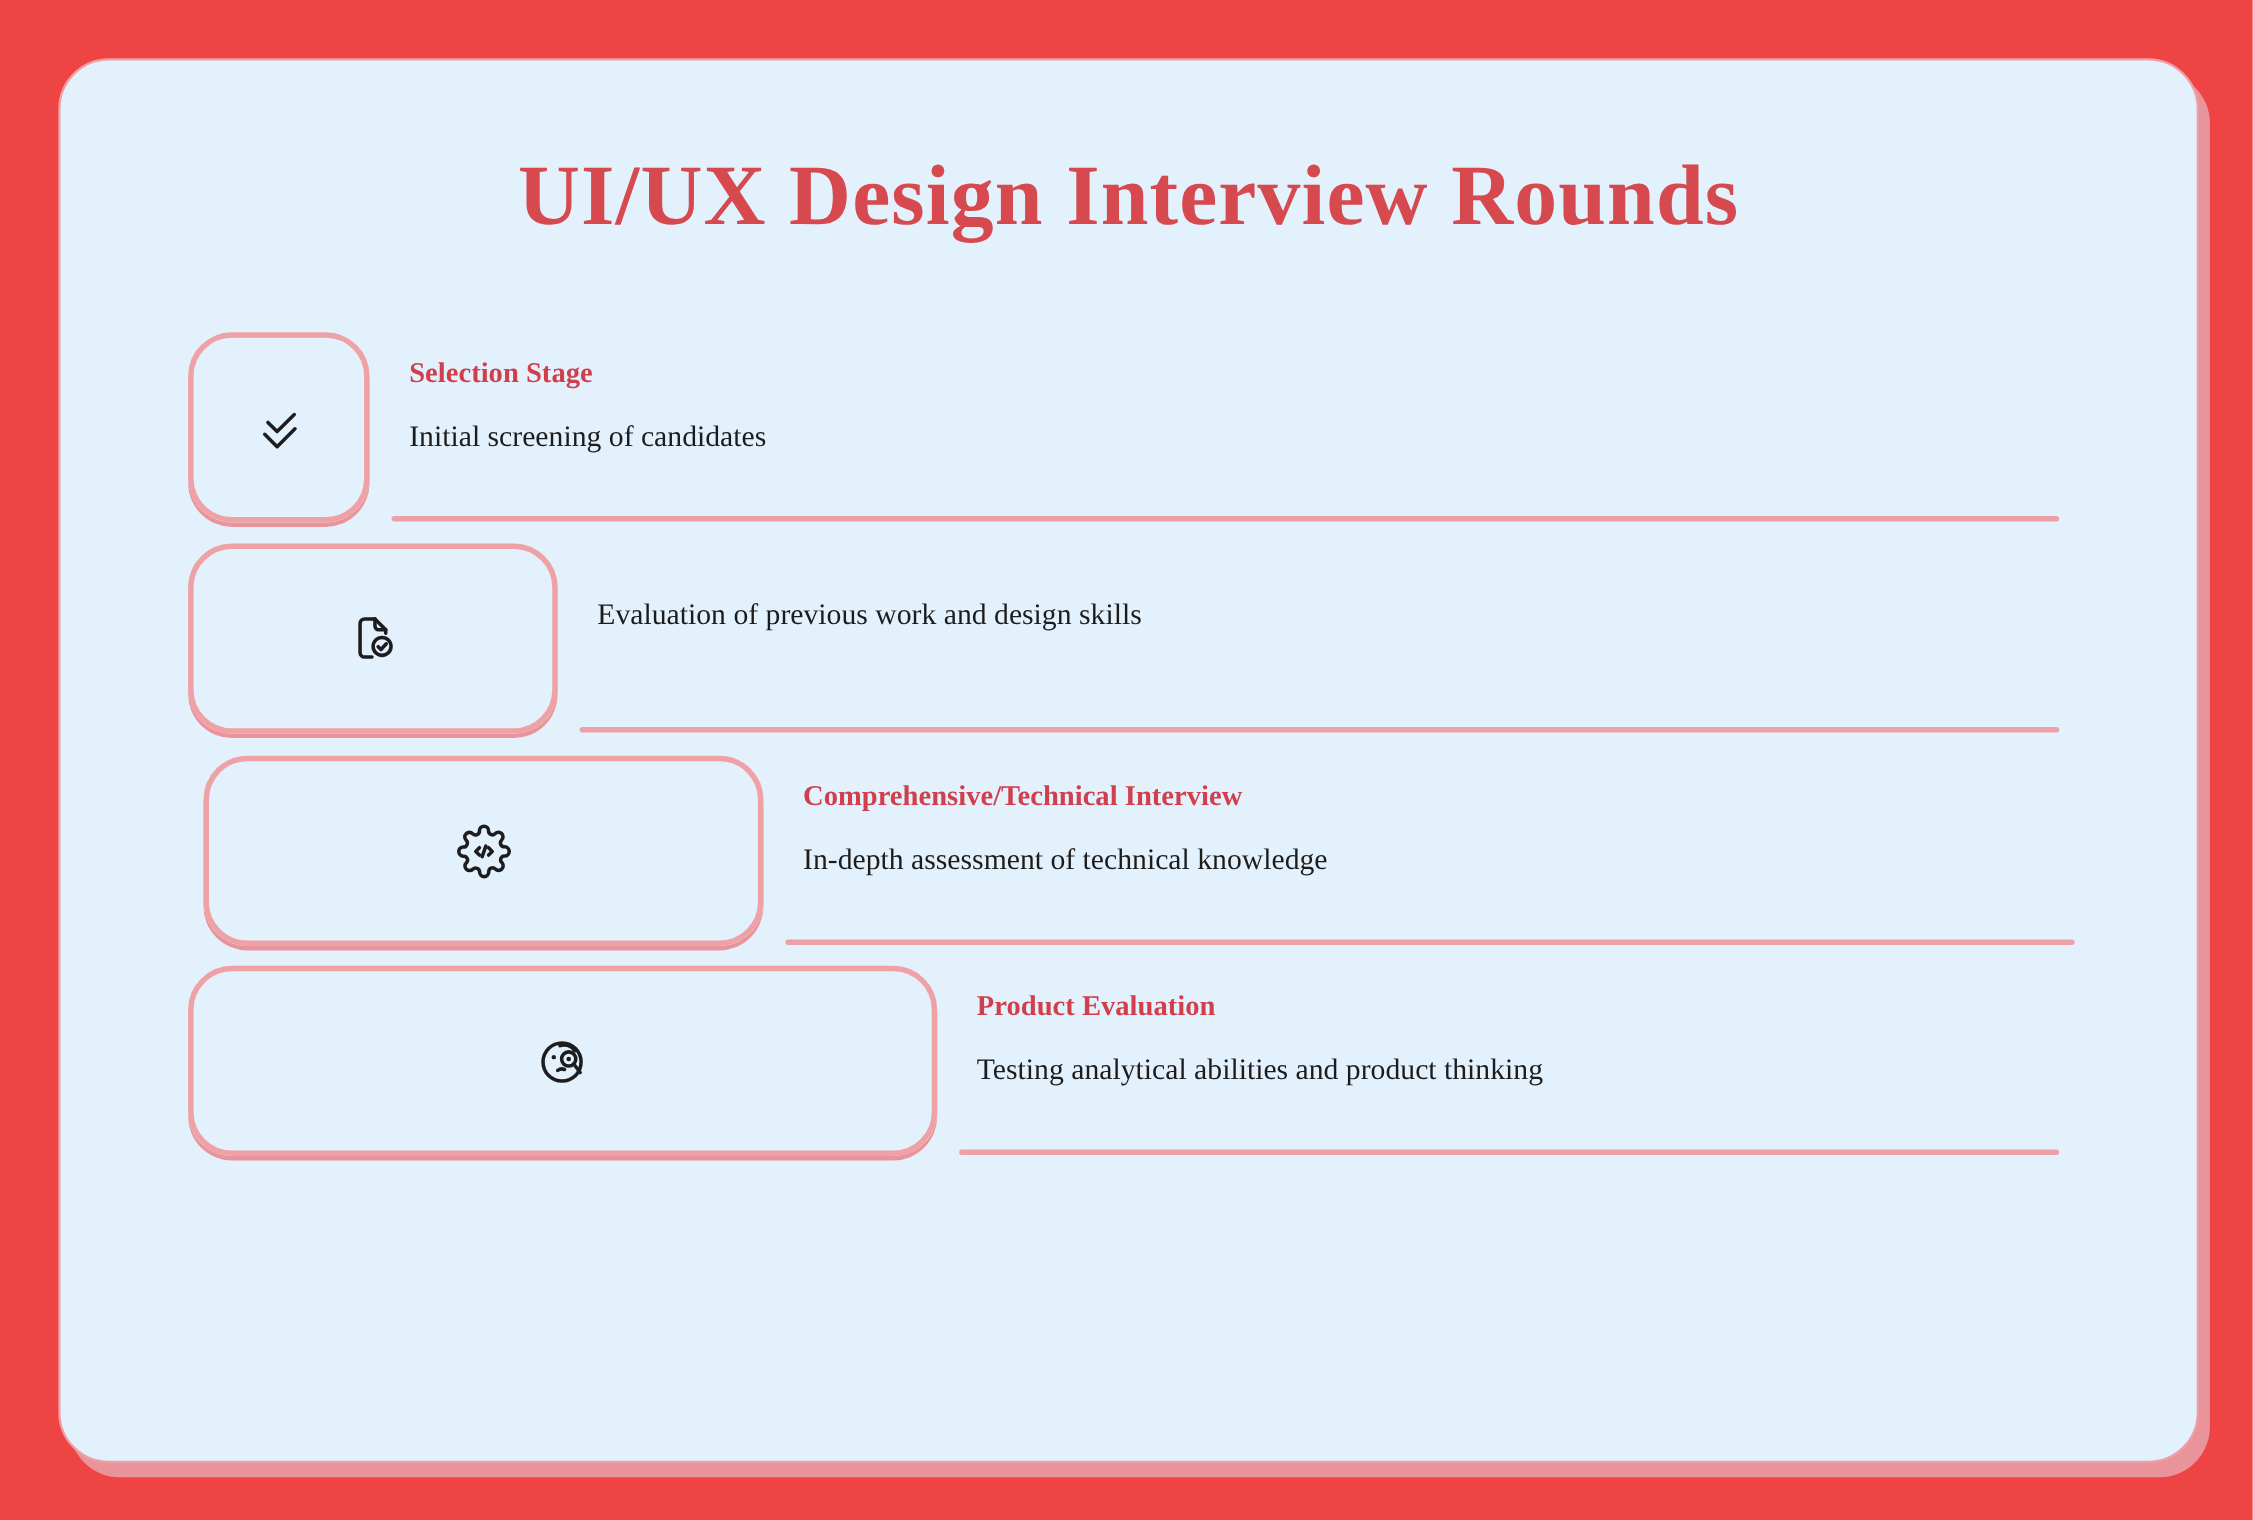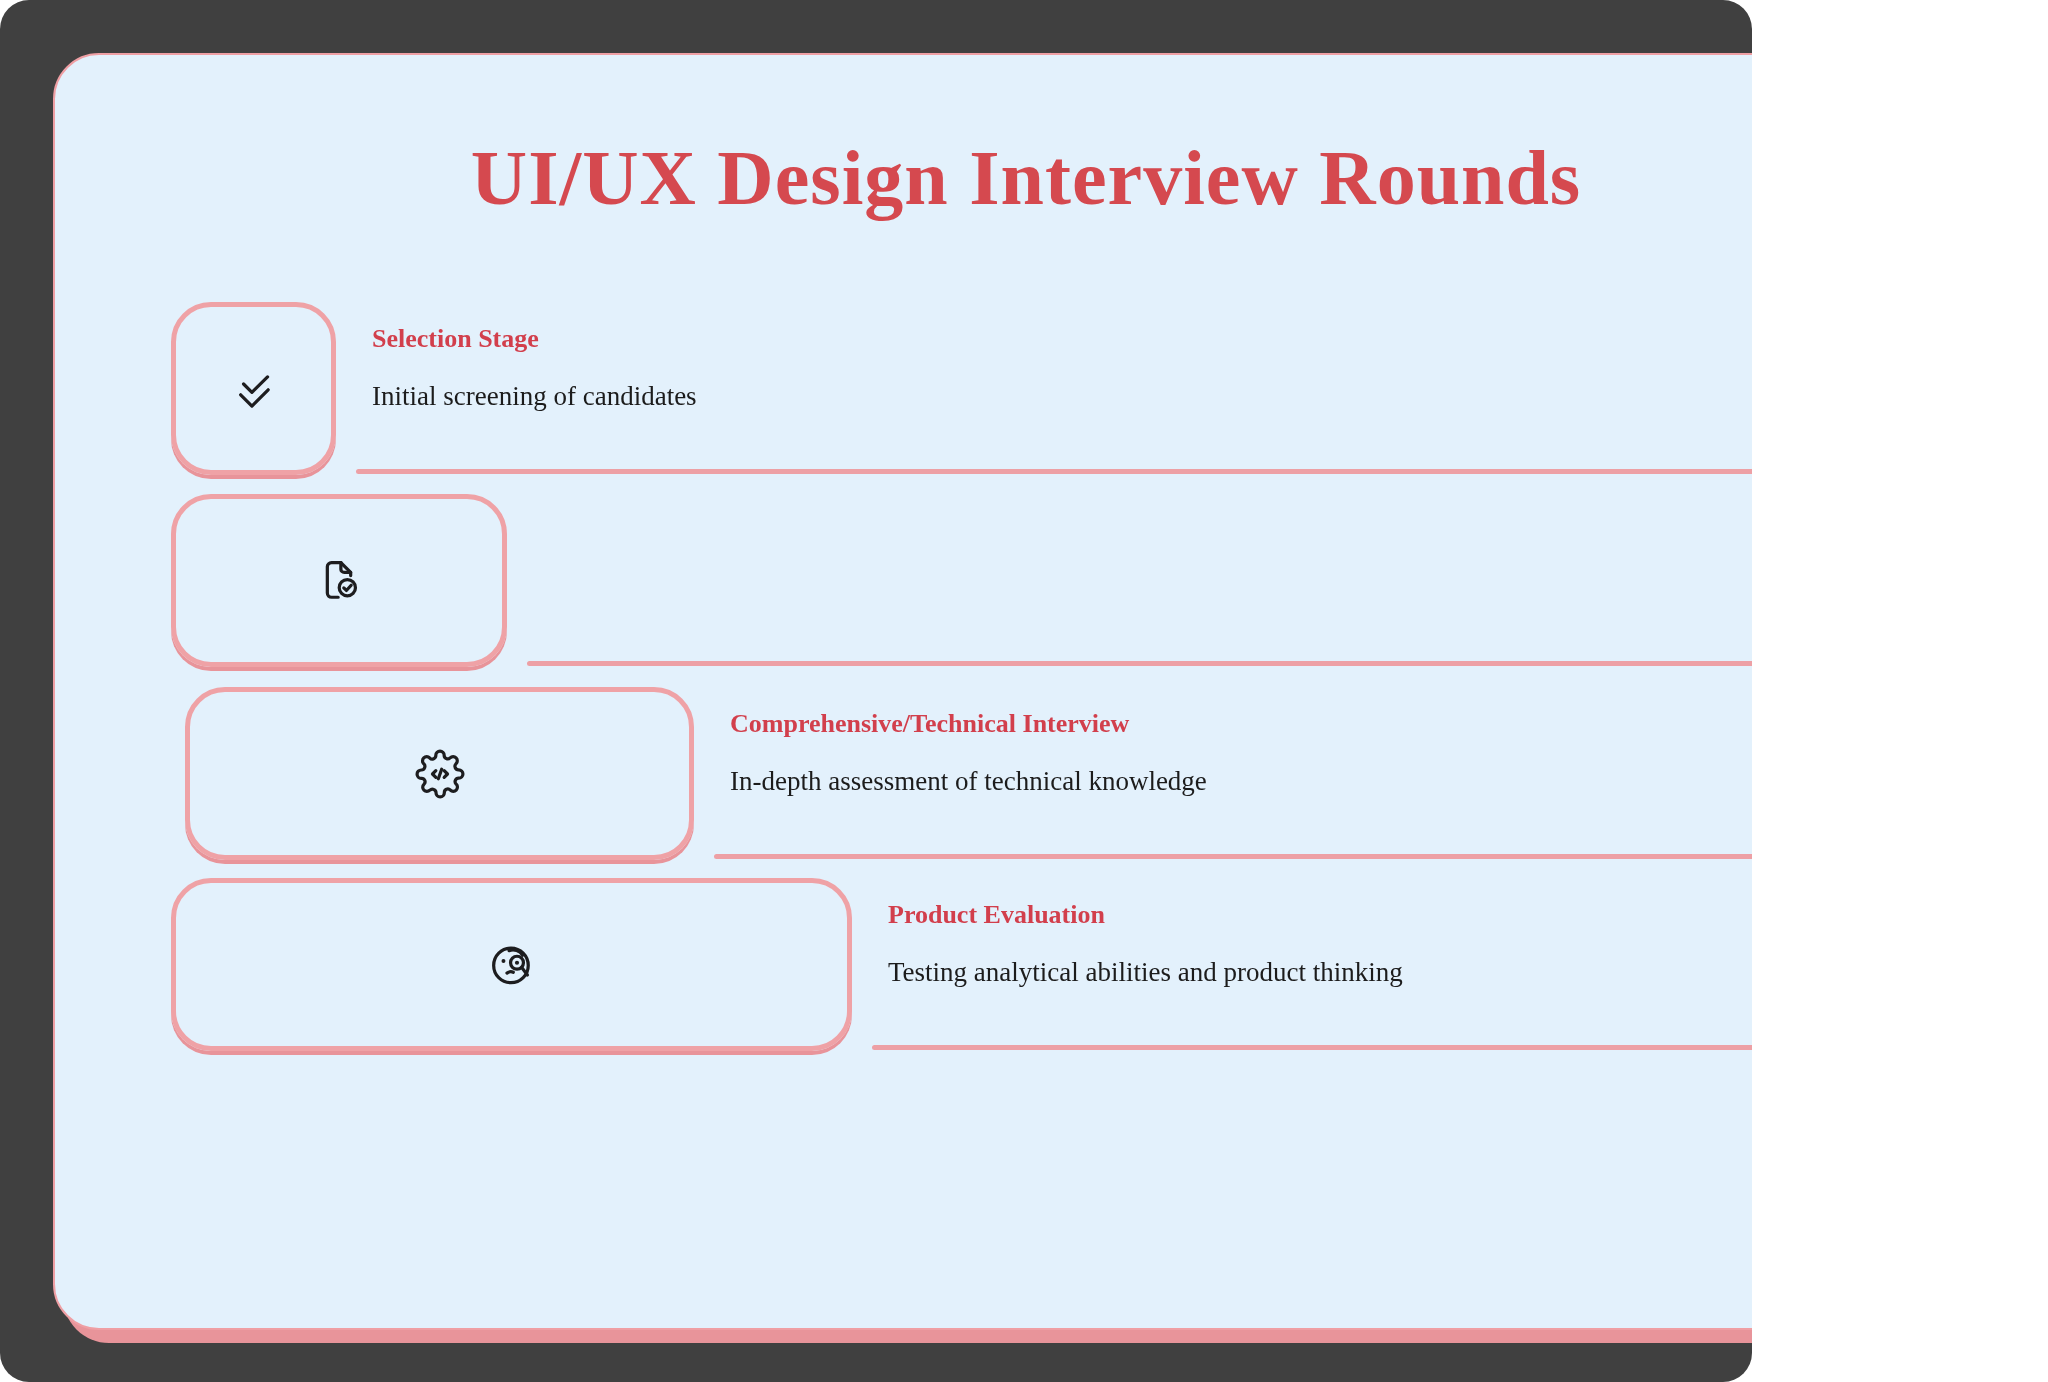--- a/index.html
+++ b/index.html
@@ -3,25 +3,24 @@
 <meta charset="utf-8">
 <style>
   html, body {
     margin: 0;
     padding: 0;
     background: #ffffff;
     font-family: "Liberation Serif", "DejaVu Serif", serif;
   }
   #canvas {
     position: relative;
-    width: 1752px;
+    width: 2048px;
     height: 1382px;
-    background: #404040;
+    background: #ef4444;
     overflow: hidden;
-    border-radius: 29px;
   }
   .card {
     position: absolute;
     left: 53px;
     top: 53px;
     width: 1946px;
     height: 1277px;
     box-sizing: border-box;
     background: #e3f1fc;
     border: 2px solid #ef9fa4;
@@ -132,20 +131,21 @@
         <svg viewBox="0 0 24 24">
           <path d="M12.9 3.2 H8.4 a2 2 0 0 0 -2 2 v12.6 a2 2 0 0 0 2 2 h3.2"></path>
           <path d="M12.9 3.2 l4.7 4.7 v1.5"></path>
           <path d="M12.9 3.2 v3.1 a1.6 1.6 0 0 0 1.6 1.6 h3.1"></path>
           <circle cx="16" cy="15.2" r="3.9"></circle>
           <path d="M14.3 15.3 l1.25 1.25 2.3-2.5"></path>
         </svg>
       </div>
       <div class="stage-line"></div>
       <div class="stage-text">
+        <p class="stage-desc">Evaluation of previous work and design skills</p>
       </div>
     </div>
 
     <div class="stage s3">
       <div class="stage-box">
         <svg viewBox="0 0 24 24">
           <path d="M19.4 15a1.65 1.65 0 0 0 .33 1.82l.06.06a2 2 0 0 1 0 2.83 2 2 0 0 1-2.83 0l-.06-.06a1.65 1.65 0 0 0-1.82-.33 1.65 1.65 0 0 0-1 1.51V21a2 2 0 0 1-2 2 2 2 0 0 1-2-2v-.09A1.65 1.65 0 0 0 9 19.4a1.65 1.65 0 0 0-1.82.33l-.06.06a2 2 0 0 1-2.83 0 2 2 0 0 1 0-2.83l.06-.06a1.65 1.65 0 0 0 .33-1.82 1.65 1.65 0 0 0-1.51-1H3a2 2 0 0 1-2-2 2 2 0 0 1 2-2h.09A1.65 1.65 0 0 0 4.6 9a1.65 1.65 0 0 0-.33-1.82l-.06-.06a2 2 0 0 1 0-2.83 2 2 0 0 1 2.83 0l.06.06a1.65 1.65 0 0 0 1.82.33H9a1.65 1.65 0 0 0 1-1.51V3a2 2 0 0 1 2-2 2 2 0 0 1 2 2v.09a1.65 1.65 0 0 0 1 1.51 1.65 1.65 0 0 0 1.82-.33l.06-.06a2 2 0 0 1 2.83 0 2 2 0 0 1 0 2.83l-.06.06a1.65 1.65 0 0 0-.33 1.82V9a1.65 1.65 0 0 0 1.51 1H21a2 2 0 0 1 2 2 2 2 0 0 1-2 2h-.09a1.65 1.65 0 0 0-1.51 1z"></path>
           <path d="M10 10.4 L8.4 12 L10 13.6"></path>
           <path d="M14 10.4 L15.6 12 L14 13.6"></path>
           <path d="M12.8 9.7 L11.2 14.3"></path>

